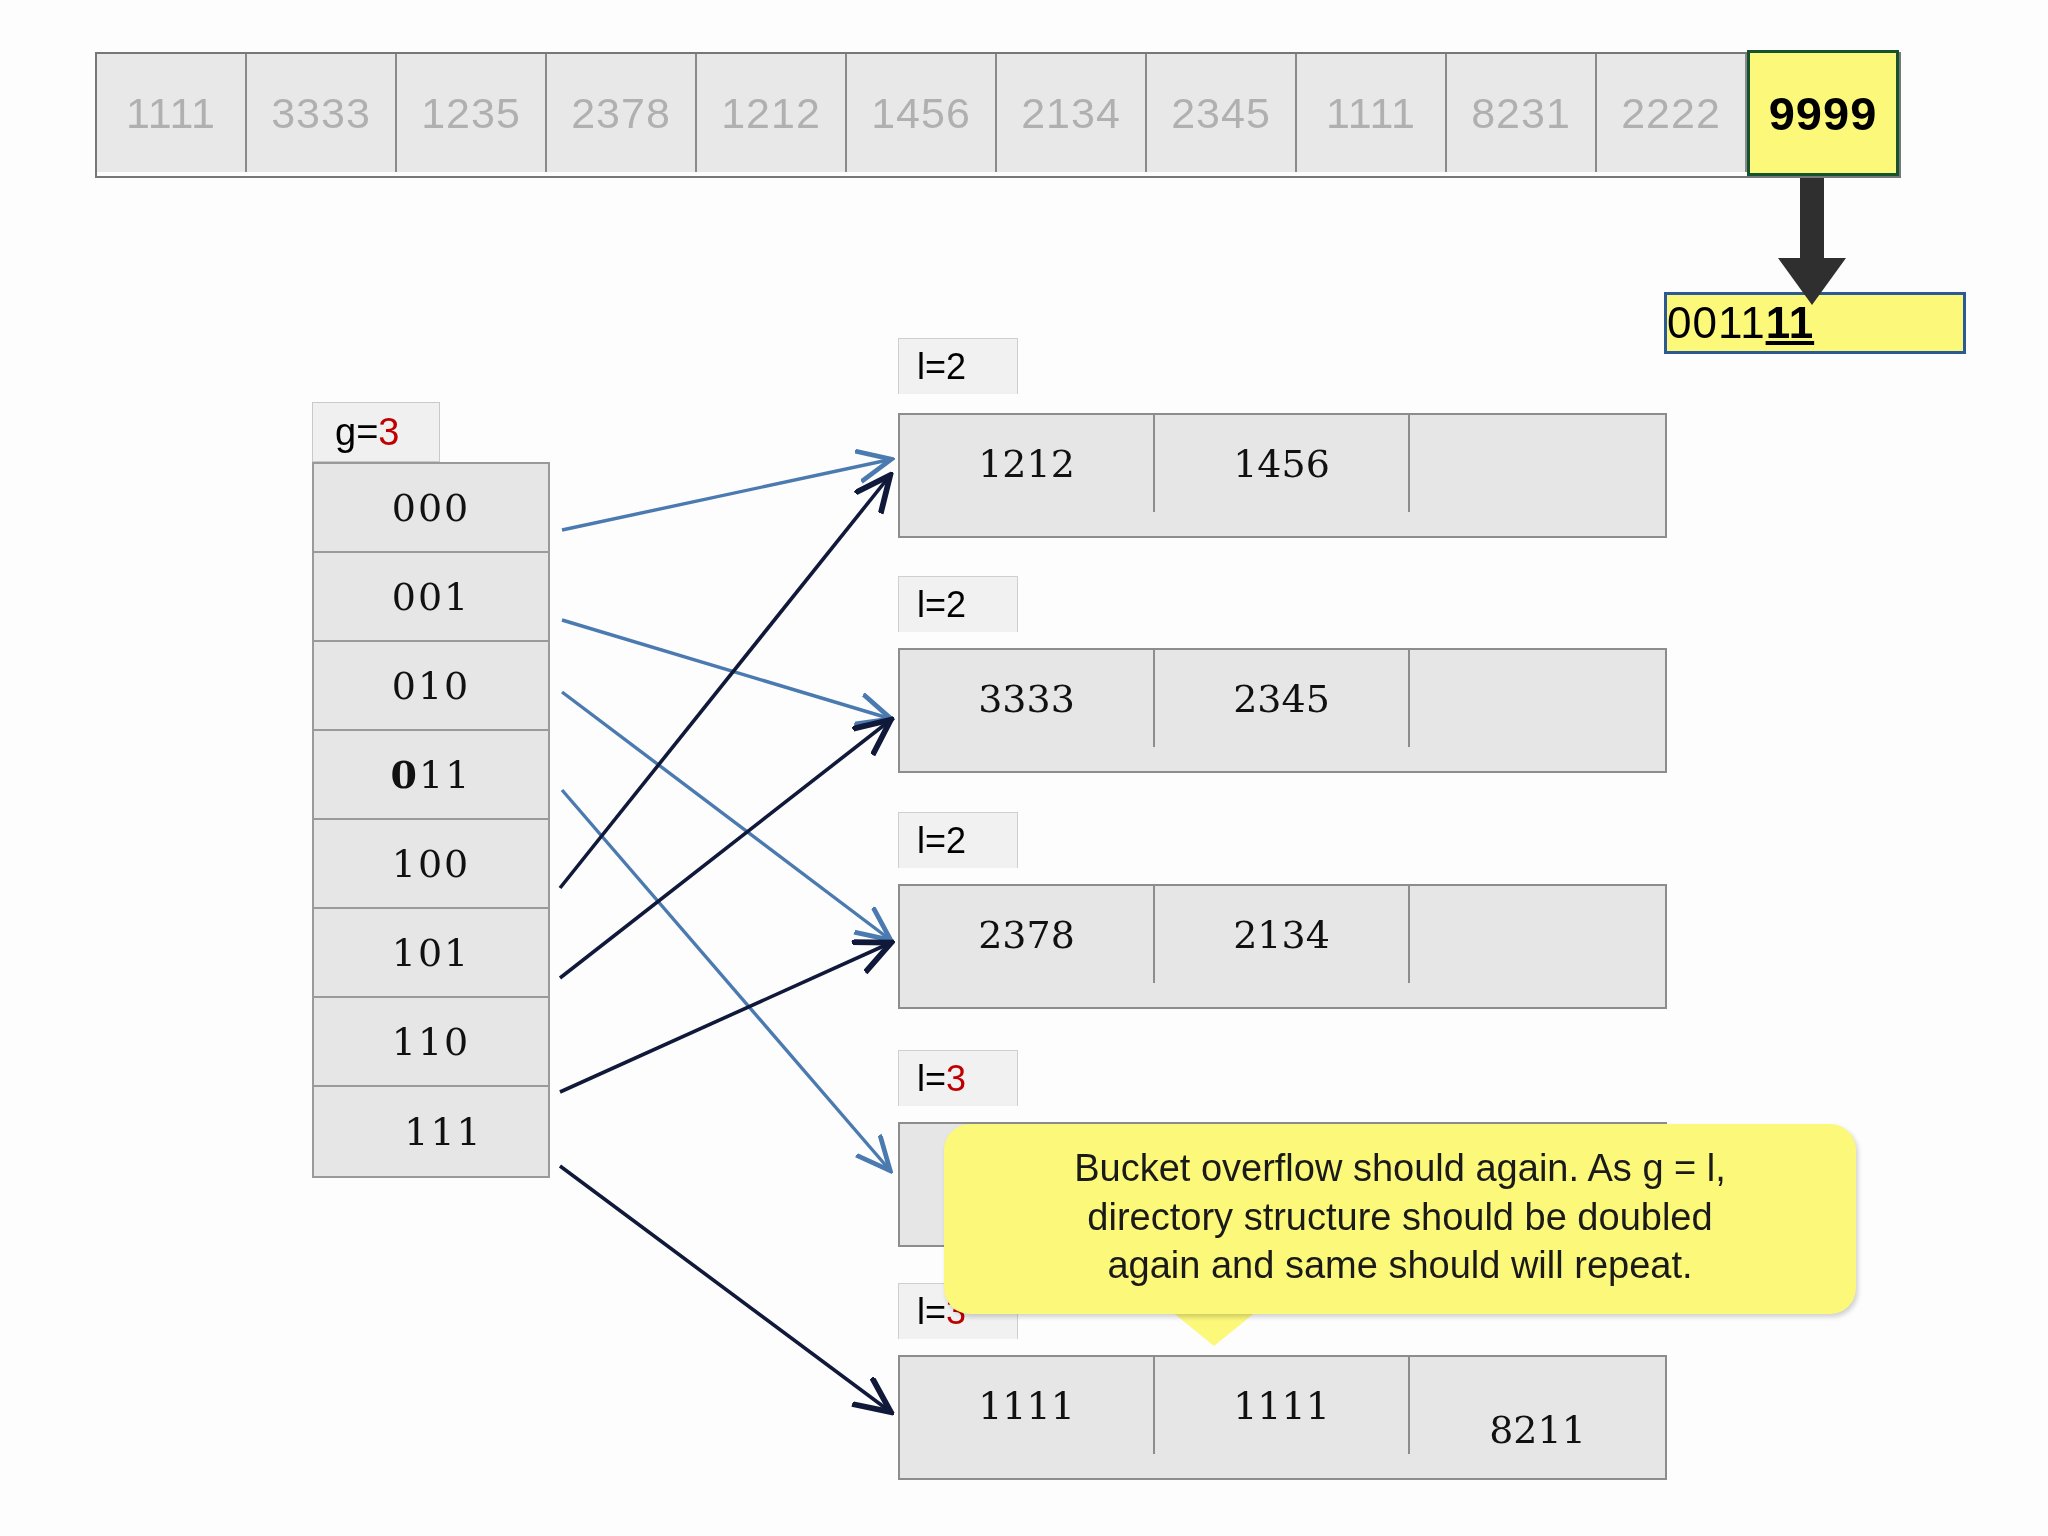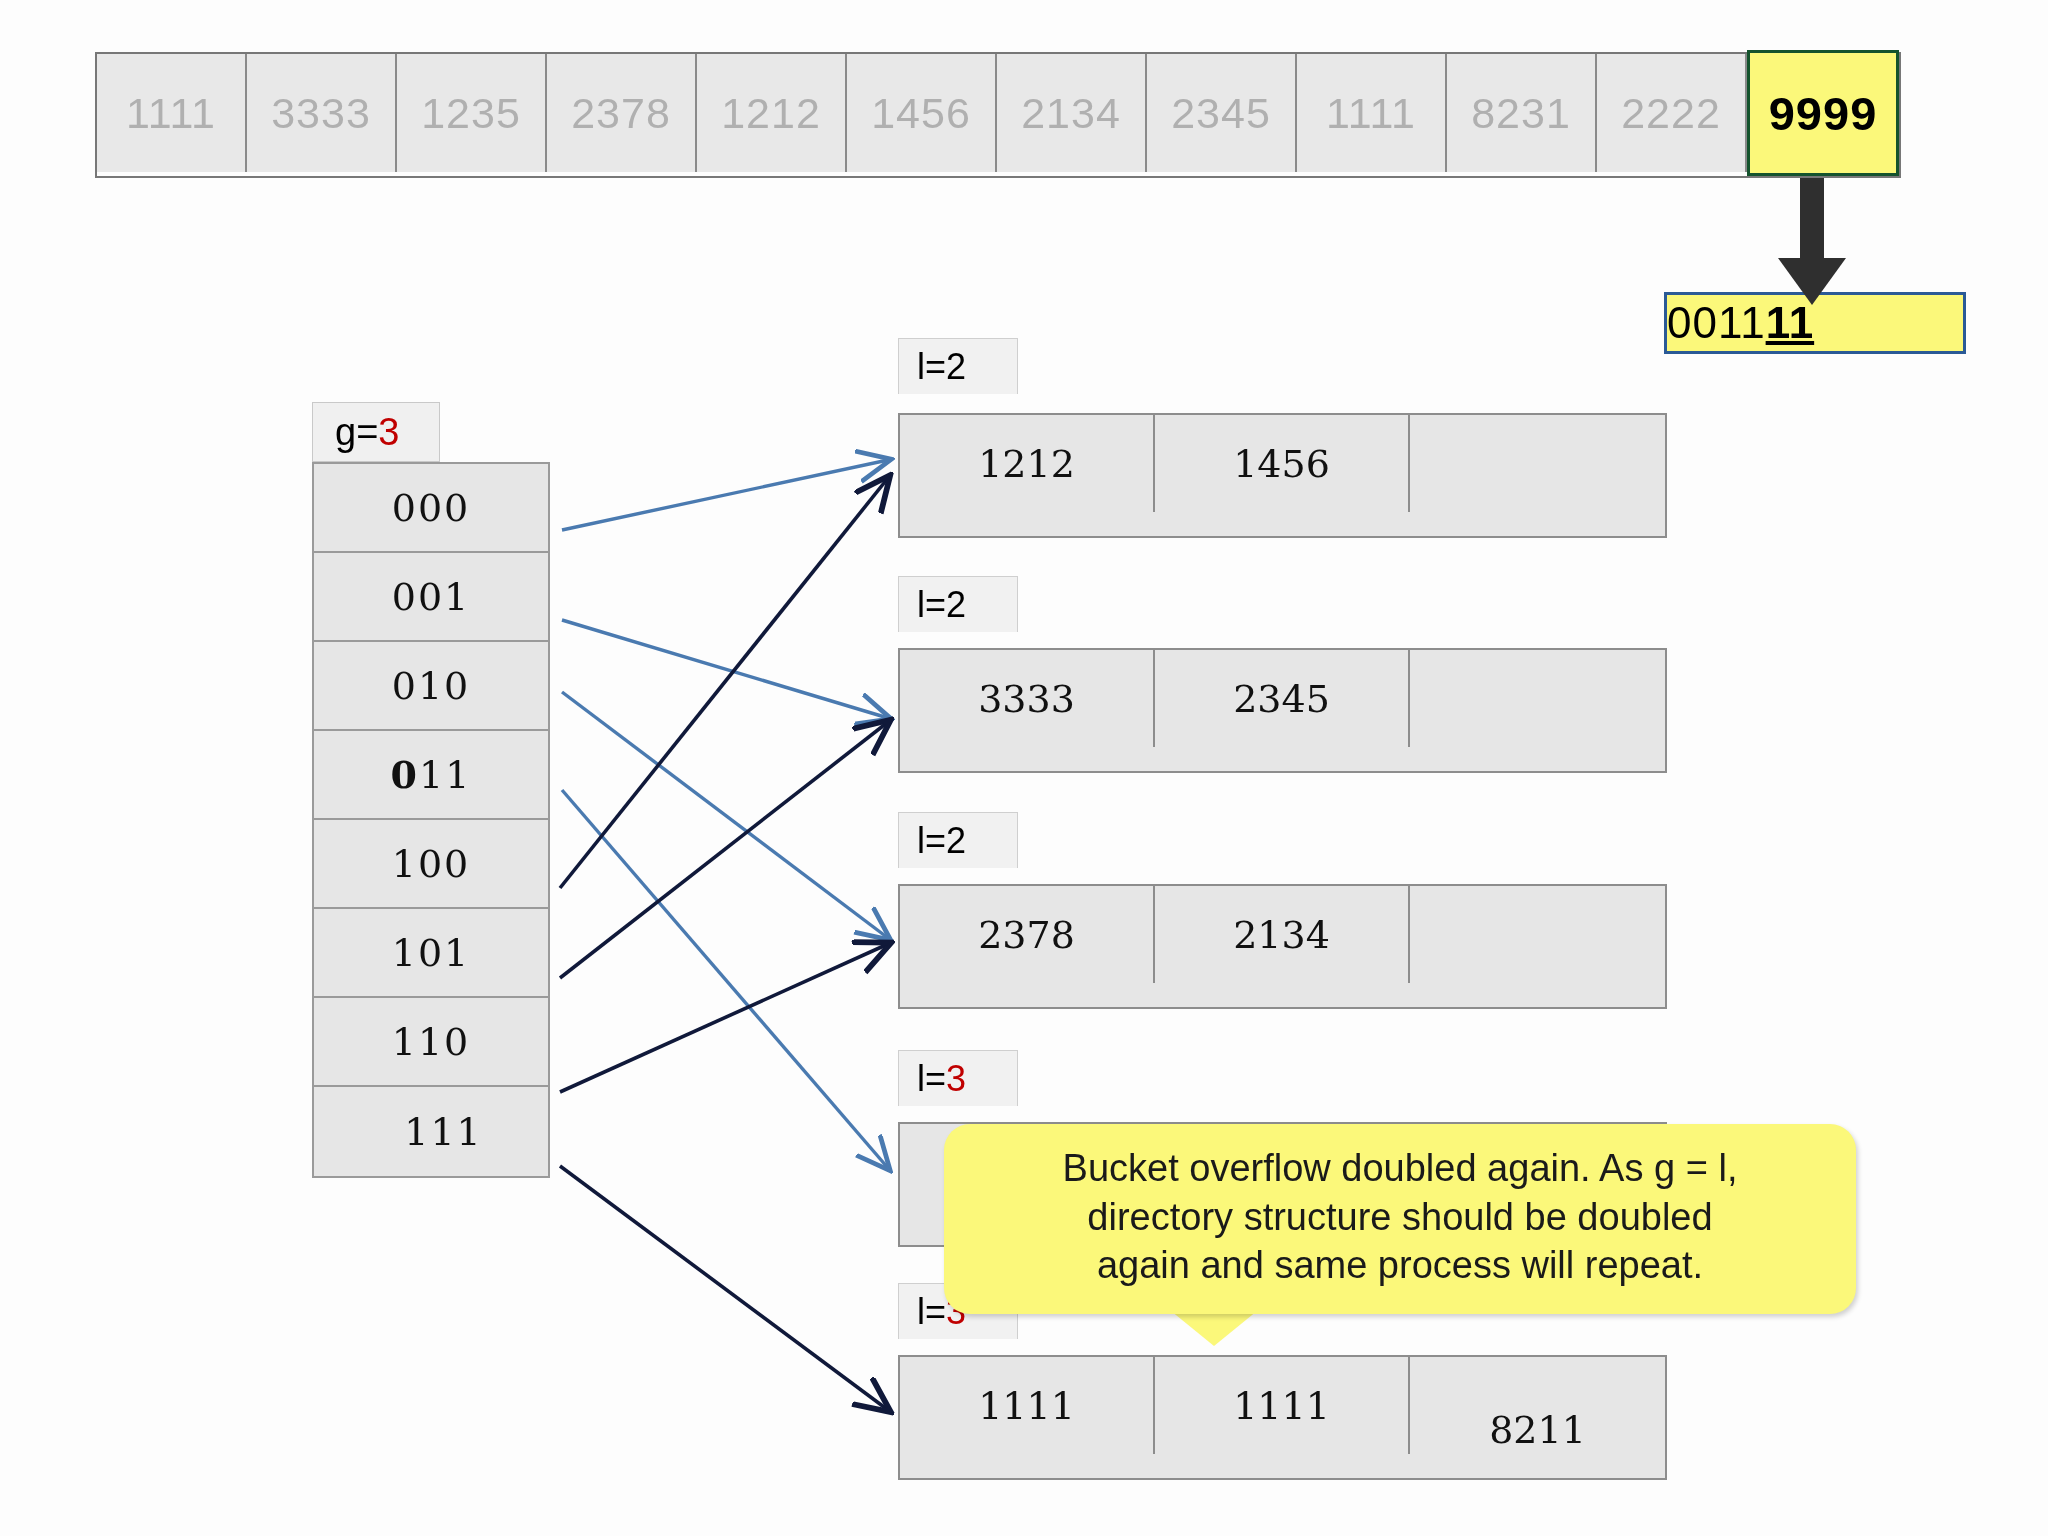--- a/index.html
+++ b/index.html
@@ -287,18 +287,18 @@
     <line x1="560" y1="1166" x2="888" y2="1410" stroke="#10193a" stroke-width="3.6" marker-end="url(#ahdark)"></line>
 
     <g>
       <rect x="1800" y="178" width="24" height="85" fill="#2f2f2f"></rect>
       <path d="M1778,258 L1846,258 L1812,305 Z" fill="#2f2f2f"></path>
     </g>
   </svg>
 
   <div id="callout-tail"></div>
   <div id="callout">
-    <div>Bucket overflow doubled again. As g = l,</div>
+    <div>Bucket overflow should again. As g = l,</div>
     <div>directory structure should be doubled</div>
-    <div>again and same process will repeat.</div>
+    <div>again and same should will repeat.</div>
   </div>
 
 </div>
 
 </body></html>

